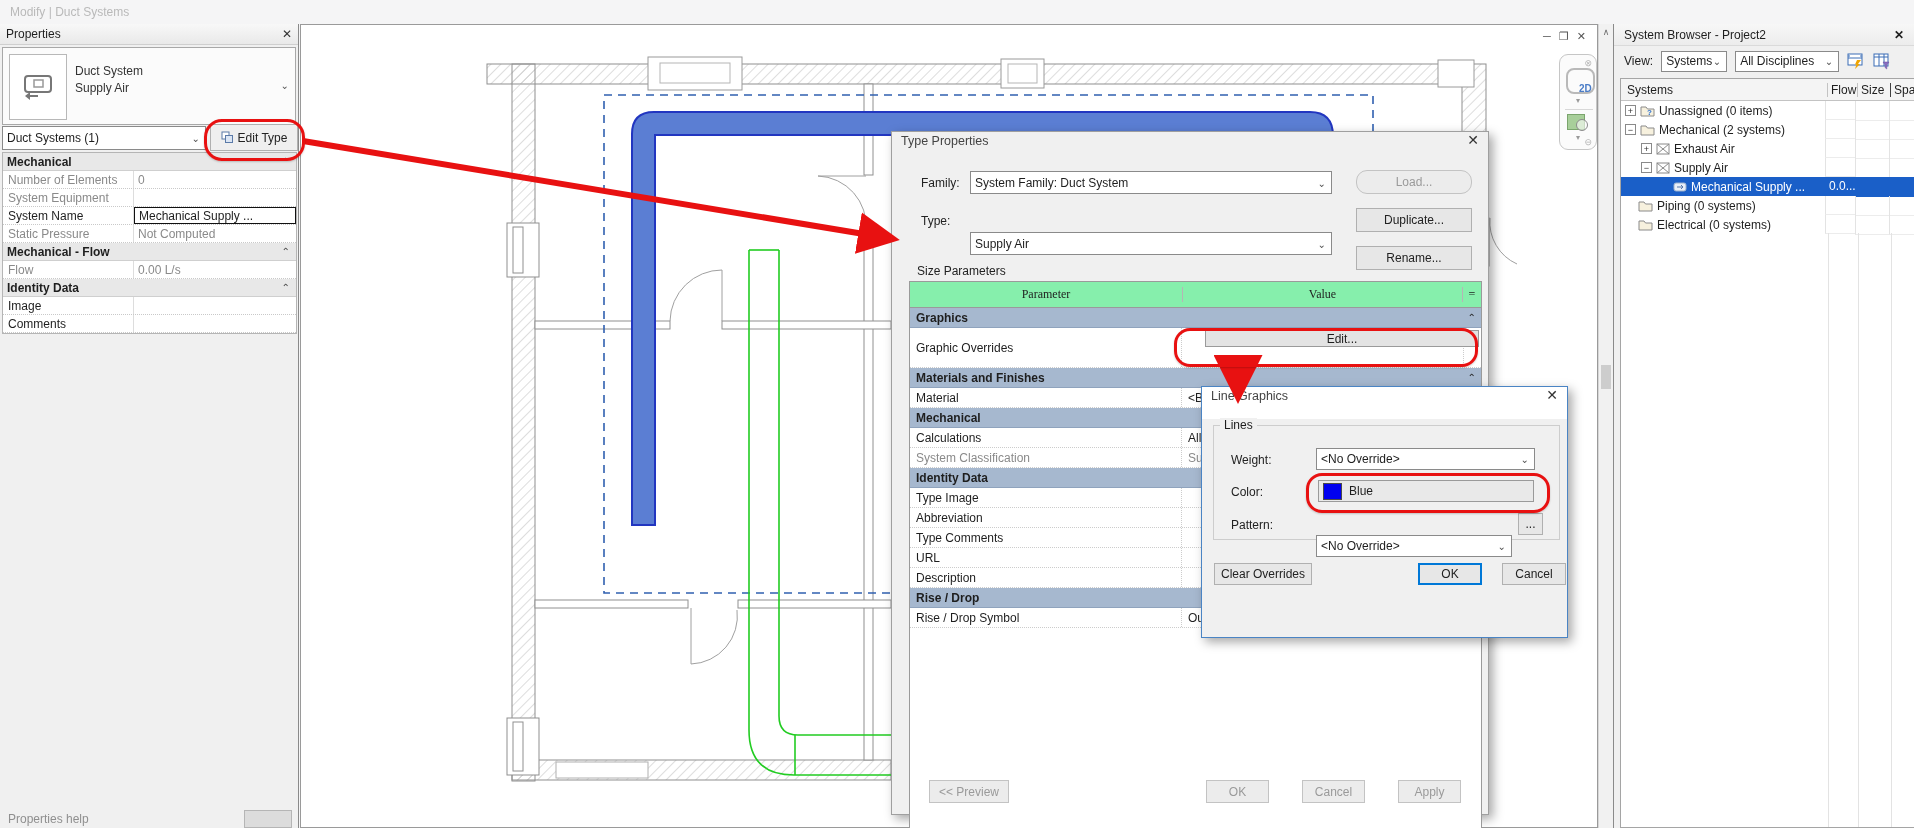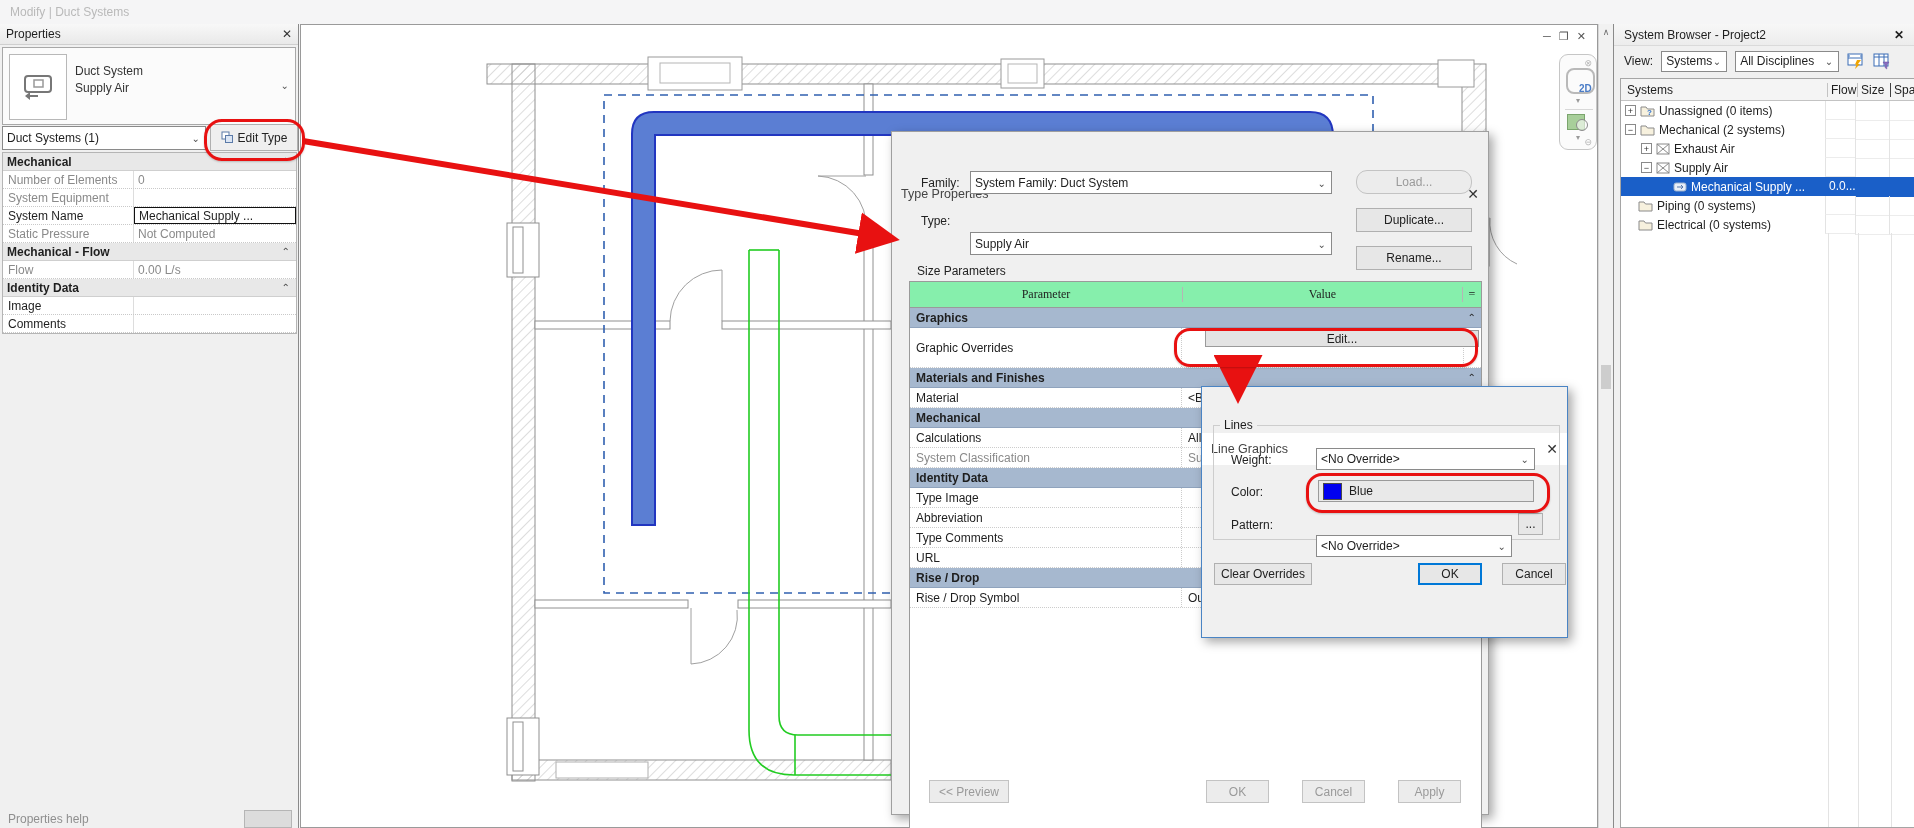--- a/index.html
+++ b/index.html
@@ -36,21 +36,21 @@
 
   
   .canvas{left:300px;top:24px;width:1298px;height:804px;background:#fff;border:1px solid #9a9a9a;box-sizing:border-box;z-index:2;}
   .winctrl{position:absolute;top:6px;left:1243px;display:flex;gap:8px;color:#555;font-size:11px;z-index:3;}
   .navbar{position:absolute;left:1259px;top:30px;width:38px;height:96px;border:1px solid #c6c6c6;border-radius:9px;background:rgba(250,250,250,.85);z-index:3;box-sizing:border-box;}
   .vscroll{left:1598px;top:24px;width:15px;height:804px;background:#f1f1f1;border-left:1px solid #d7d7d7;box-sizing:border-box;z-index:5;}
   .vthumb{position:absolute;left:2px;top:341px;width:10px;height:24px;background:#cdcdcd;}
 
   
   .dlg{background:#f0f0f0;box-shadow:4px 4px 10px rgba(0,0,0,.35);box-sizing:border-box;}
-  .dlg-title{position:absolute;left:0;top:0;width:100%;height:26px;display:flex;align-items:center;padding:16px 9px;box-sizing:border-box;color:#444;font-size:12.5px;margin-top:46px;}
+  .dlg-title{position:absolute;left:0;top:0;width:100%;height:26px;display:flex;align-items:flex-end;padding:16px 9px;box-sizing:border-box;color:#444;font-size:12.5px;}
   .dlg-title .close{margin-left:auto;color:#333;font-size:14px;}
   .tp{left:891px;top:131px;width:598px;height:684px;border:1px solid #9f9f9f;z-index:10;}
   .tp .lbl{position:absolute;font-size:12px;color:#222;}
   .tptable{position:absolute;left:17px;top:149px;width:573px;height:622px;background:#fff;border:1px solid #9a9a9a;box-sizing:border-box;}
   .tpth{display:flex;height:25px;border-bottom:1px solid #9a9a9a;background:#86efac;align-items:center;font-size:12px;font-family:Liberation Serif, serif;}
   .tpth .c1{width:272px;text-align:center;border-right:1px solid #b5b5b5;}
   .tpth .c2{flex:1;text-align:center;border-right:1px solid #b5b5b5;}
   .tpth .c3{width:18px;text-align:center;}
   .trow{display:flex;height:20px;border-bottom:1px dotted #cccccc;align-items:center;font-size:12px;box-sizing:border-box;background:#fff;}
   .trow .c1{width:272px;padding-left:6px;box-sizing:border-box;border-right:1px dotted #ccc;height:100%;display:flex;align-items:center;overflow:hidden;white-space:nowrap;}
@@ -337,20 +337,25 @@
       <div class="trow">
           <div class="c1">Type Comments</div>
           <div class="c2"></div>
           <div class="c3"></div>
         </div>
       <div class="trow">
           <div class="c1">URL</div>
           <div class="c2"></div>
           <div class="c3"></div>
         </div>
+      <div class="trow">
+          <div class="c1">Description</div>
+          <div class="c2"></div>
+          <div class="c3"></div>
+        </div>
       <div class="trow sect">
           <span>Rise / Drop</span>
           <span class="chev">⌃</span>
         </div>
       <div class="trow">
           <div class="c1">Rise / Drop Symbol</div>
           <div class="c2">Outline</div>
           <div class="c3"></div>
         </div>
     </div>

